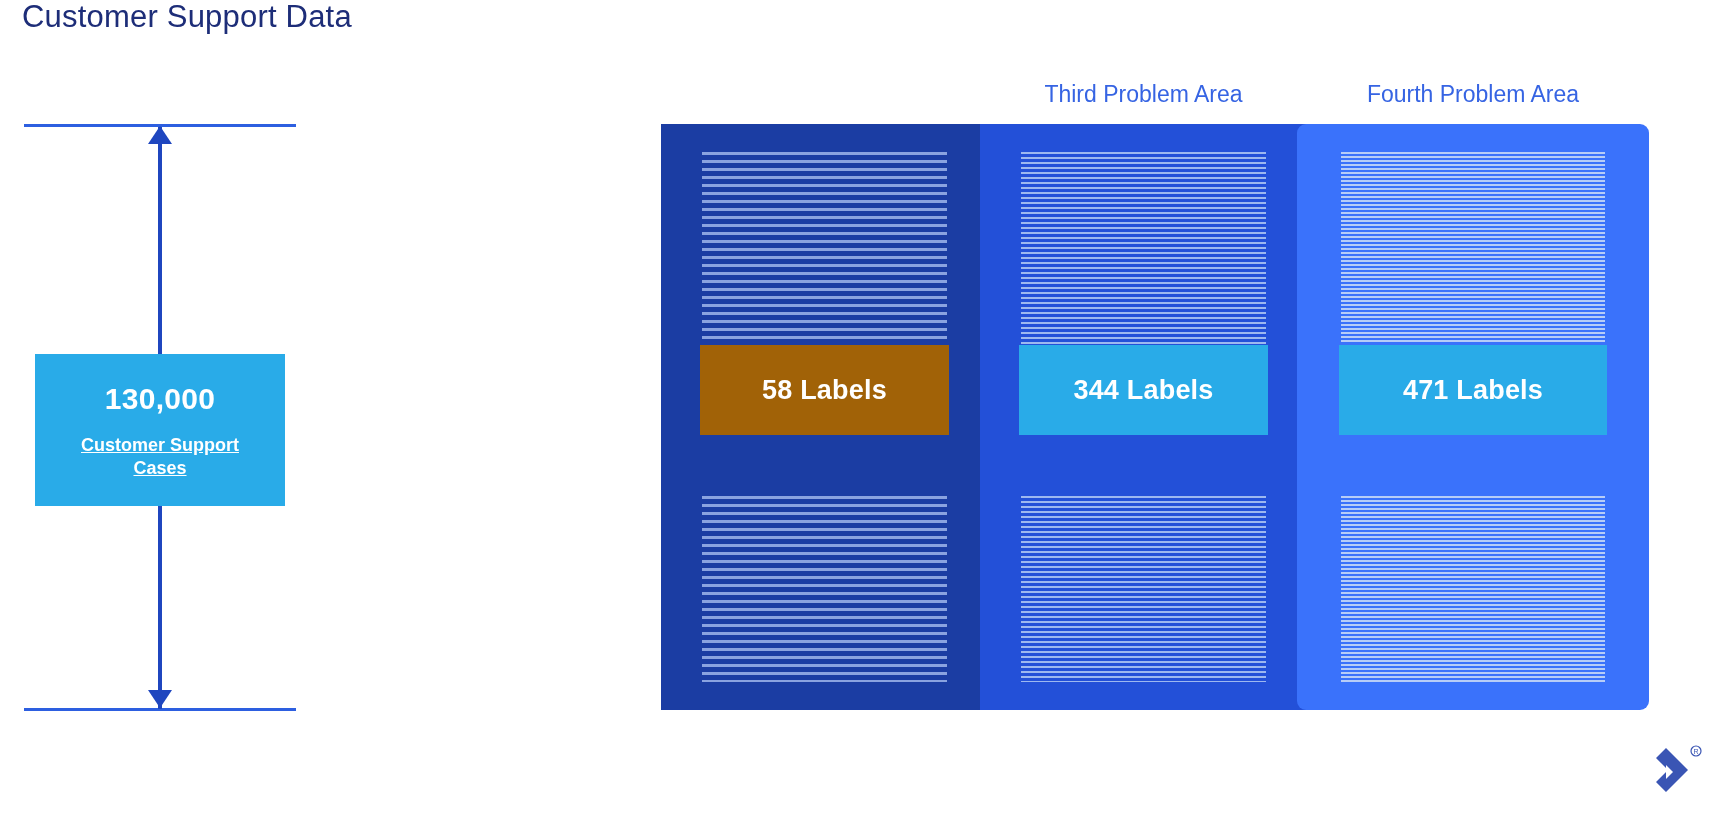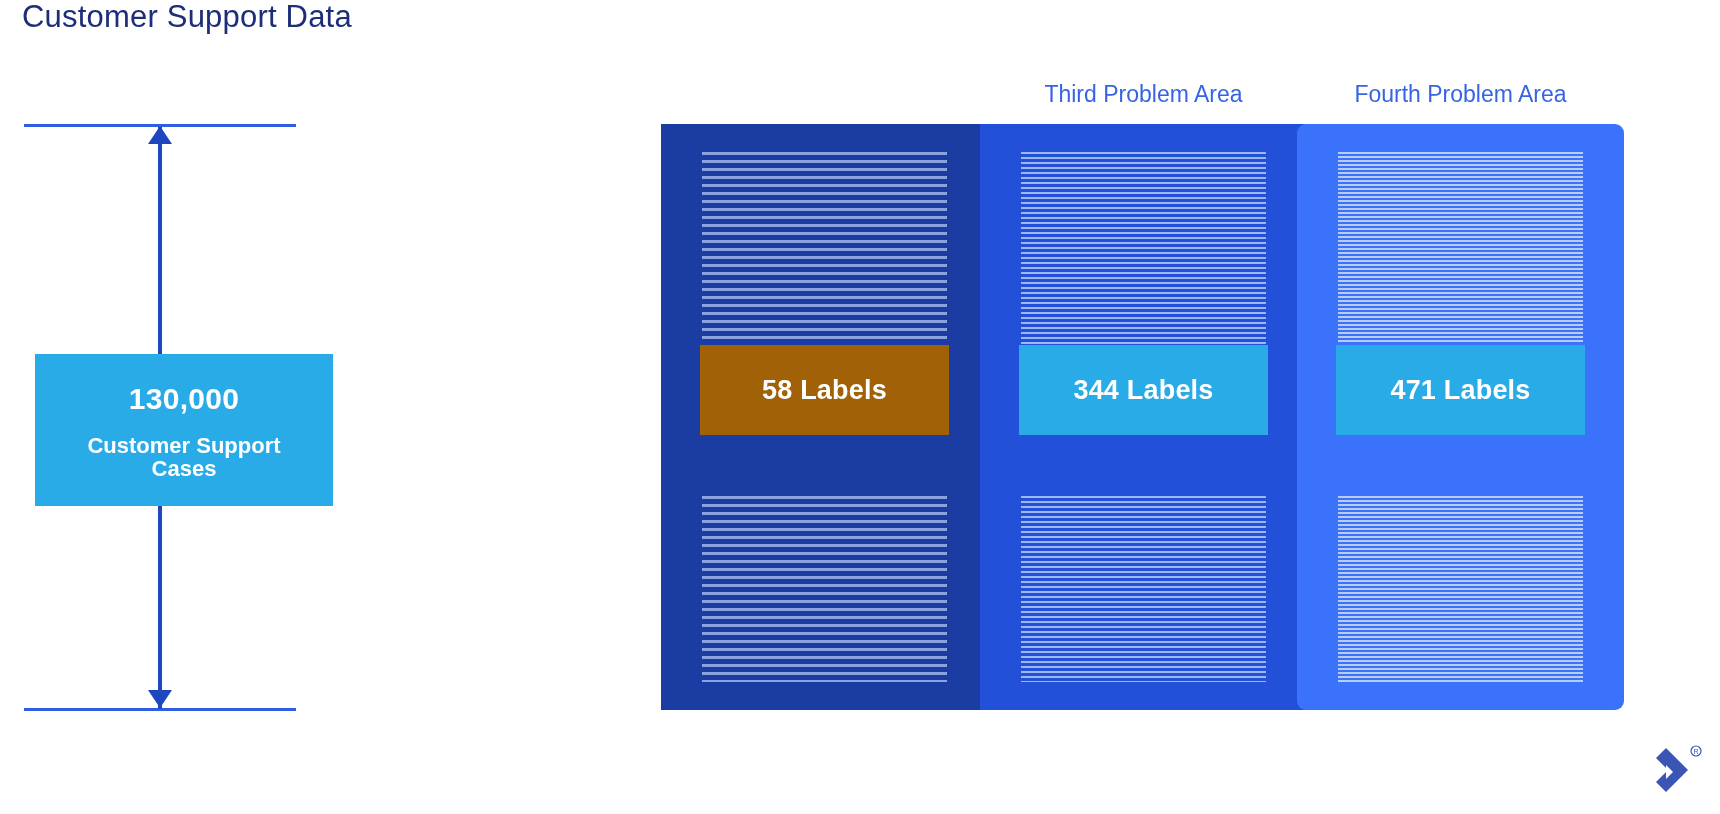--- a/index.html
+++ b/index.html
@@ -69,62 +69,63 @@
   }
   .arrow-head.down {
     top: 690px;
     border-top: 18px solid #1f46bf;
   }
 
   .total-box {
     position: absolute;
     left: 35px;
     top: 354px;
-    width: 298px;
+    width: 250px;
     height: 152px;
     background: #29abe8;
     display: flex;
     flex-direction: column;
     align-items: center;
     justify-content: center;
     color: #ffffff;
     text-align: center;
   }
   .total-box .total-number {
     font-size: 30px;
     font-weight: bold;
     line-height: 36px;
     letter-spacing: 0.3px;
   }
   .total-box .total-caption {
-    font-size: 22px;
+    font-size: 18px;
     font-weight: bold;
     line-height: 23px;
     max-width: 200px;
     margin-top: 17px;
+    text-decoration: underline;
   }
 
   
   .columns {
     position: absolute;
     left: 316px;
     top: 0;
     width: 1404px;
     height: 814px;
   }
   .column {
     position: absolute;
     top: 0;
     width: 327px;
     height: 814px;
   }
   .column.c0 { left: 0px; }
   .column.c1 { left: 345px; }
   .column.c2 { left: 664px; }
-  .column.c3 { left: 981px; }
+  .column.c3 { left: 981px; padding-left: 25px; }
 
   .column-header {
     position: absolute;
     top: 80px;
     left: 0;
     width: 100%;
     text-align: center;
     font-size: 23px;
     line-height: 28px;
     color: #3664e3;

